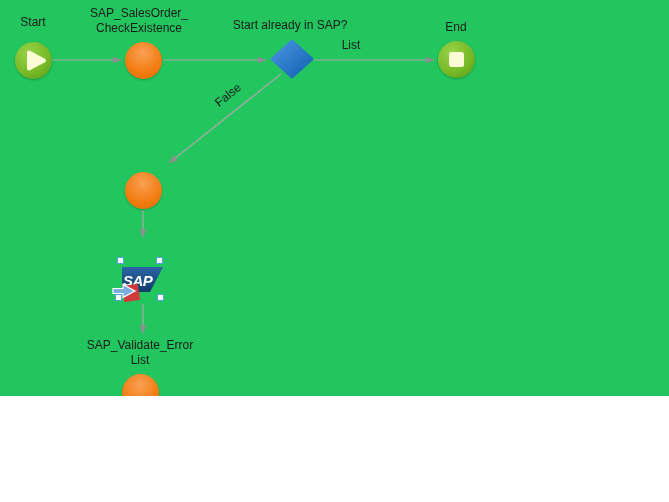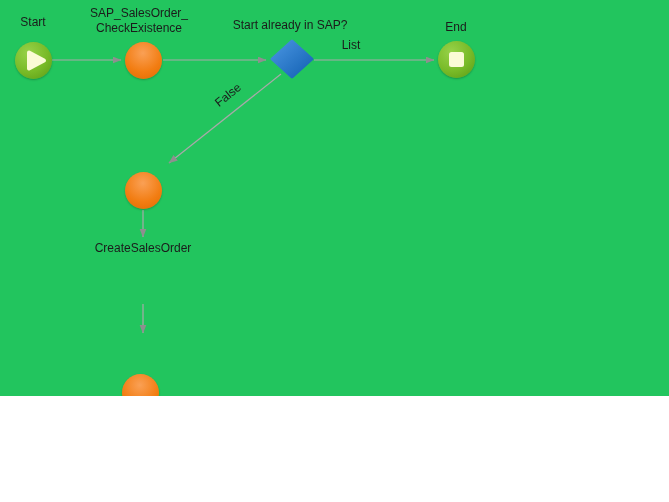--- a/index.html
+++ b/index.html
@@ -122,21 +122,22 @@
     <line x1="143" y1="210" x2="143" y2="237" marker-end="url(#arrowhead)"></line>
     <line x1="143" y1="304" x2="143" y2="333" marker-end="url(#arrowhead)"></line>
     <line x1="141" y1="411" x2="141" y2="439" marker-end="url(#arrowhead)"></line>
   </svg>
 
   <div class="label" style="left:8px; top:15px; width:50px;">Start</div>
   <div class="label" style="left:75px; top:6px; width:128px;">SAP_SalesOrder_
 CheckExistence</div>
   <div class="label" style="left:215px; top:18px; width:150px;">Start already in SAP?</div>
   <div class="label" style="left:432px; top:20px; width:48px;">End</div>
-  <div class="label" style="left:79px; top:241px; width:128px;">CreateSalesOrder</div>
+  <div class="label" style="left:74px; top:338px; width:132px;">SAP_Validate_Error
+List</div>
   <div class="label" style="left:117px; top:443px; width:48px;">End</div>
 
   <div class="edge-label" style="left:326px; top:38px; width:50px;">List</div>
   <div class="edge-label rotated" style="left:198px; top:88px; width:60px;">False</div>
 
   <div class="node event-circle event-green" style="left:15px; top:42px;">
     <svg class="glyph-svg" width="37" height="37">
       <polygon points="14,10.5 29,18.5 14,26.5" fill="#fbfbd6" stroke="#fbfbd6" stroke-width="4" stroke-linejoin="round"></polygon>
     </svg>
   </div>
@@ -146,20 +147,32 @@
   <svg class="decision-svg" style="left:269px; top:38px;" width="46" height="42">
     <polygon points="23,3 43,21 23,39 3,21" fill="url(#diamondGrad)" stroke="url(#diamondGrad)" stroke-width="3" stroke-linejoin="round"></polygon>
   </svg>
 
   <div class="node event-circle event-green" style="left:438px; top:41px;">
     <div class="end-square"></div>
   </div>
 
   <div class="node event-circle activity-orange" style="left:125px; top:172px;"></div>
 
+  <div class="sap-node">
+    <svg class="sap-icon-svg" width="62" height="52">
+      <polygon points="13,14 54,14 41,39 13,39" fill="url(#sapNavyGrad)"></polygon>
+      <text x="14" y="33" font-family="Liberation Sans, sans-serif" font-size="15" font-weight="bold" font-style="italic" letter-spacing="-0.5" fill="#ffffff">SAP</text>
+      <rect x="14" y="32" width="16" height="16" fill="#cf3a3a" transform="rotate(-9 22 40)"></rect>
+      <polygon points="4,35.5 14,35.5 14,31.5 26,38 14,44.5 14,40.5 4,40.5" fill="#7baede" stroke="#ffffff" stroke-width="1.2"></polygon>
+    </svg>
+    <div class="handle" style="left:8px;  top:4px;"></div>
+    <div class="handle" style="left:47px; top:4px;"></div>
+    <div class="handle" style="left:6px;  top:41px;"></div>
+    <div class="handle" style="left:48px; top:41px;"></div>
+  </div>
 
   <div class="node event-circle activity-orange" style="left:122px; top:374px;"></div>
 
   <div class="node event-circle event-green" style="left:123px; top:463px;">
     <div class="end-square"></div>
   </div>
 
 </div>
 
 </body></html>

